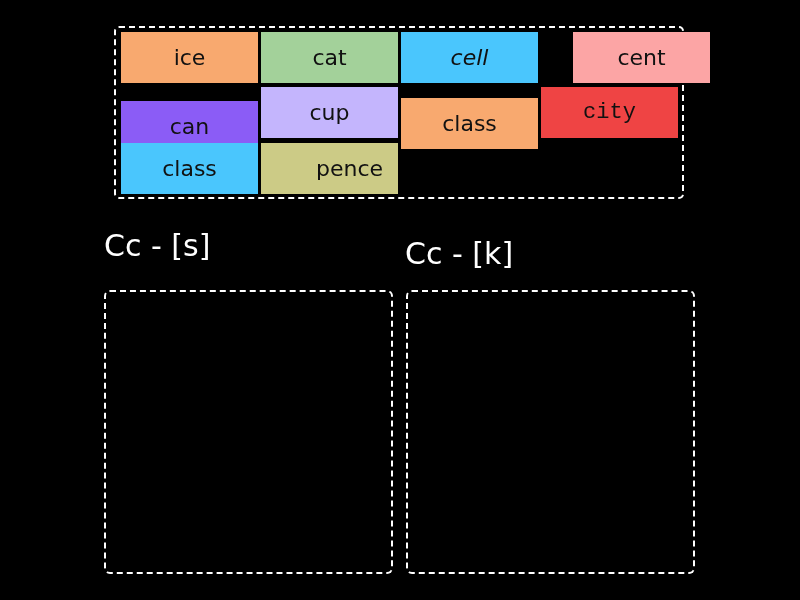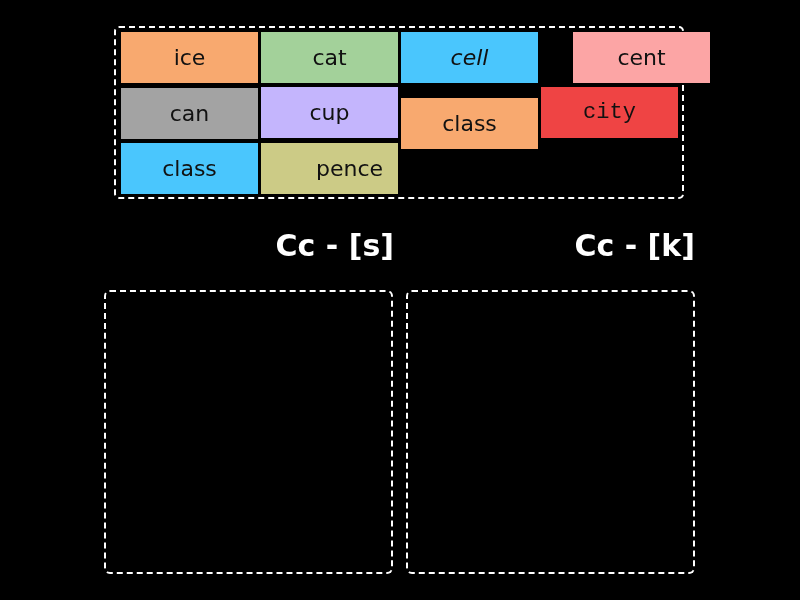--- a/index.html
+++ b/index.html
@@ -2,40 +2,40 @@
 <html><head>
   <meta charset="utf-8">
   <style>
     html, body { margin:0; padding:0; }
     body { width:800px; height:600px; background:#000; position:relative; overflow:hidden;
       font-family:"DejaVu Sans","Liberation Sans",sans-serif; }
     .tray { position:absolute; left:114px; top:26px; width:570px; height:173px;
       border:2px dashed #fff; border-radius:5px; box-sizing:border-box; }
     .tile { position:absolute; width:137px; height:51px; display:flex; align-items:center;
       justify-content:center; font-size:22px; color:#111; box-sizing:border-box; cursor:grab; }
-    .heading { position:absolute; top:228px; width:290px; text-align:right; color:#fff;
-      font-size:30px; font-weight:bold; }
+    .heading { position:absolute; top:228px; width:290px; text-align:left; color:#fff;
+      font-size:30px; font-weight:normal; }
     .zone { position:absolute; top:290px; width:289px; height:284px;
       border:2px dashed #fff; border-radius:6px; box-sizing:border-box; }
   </style>
 </head>
 <body>
 
 <div class="tray"></div>
 
 <div class="tile" style="left:121px;top:32px;background:#f8a96f;">ice</div>
 <div class="tile" style="left:261px;top:32px;background:#a3d19a;">cat</div>
 <div class="tile" style="left:401px;top:32px;background:#4ac6fd;font-style:italic;">cell</div>
 <div class="tile" style="left:541px;top:32px;background:#fca5a5;margin-left:32px;">cent</div>
 
-<div class="tile" style="left:121px;top:88px;background:#a3a3a3;">can</div>
+<div class="tile" style="left:121px;top:101px;background:#8b5cf6;">can</div>
 <div class="tile" style="left:261px;top:87px;background:#c4b5fd;">cup</div>
 <div class="tile" style="left:401px;top:98px;background:#f8a96f;">class</div>
 <div class="tile" style="left:541px;top:87px;background:#ef4444;font-family:Liberation Mono, monospace;">city</div>
 
 <div class="tile" style="left:121px;top:143px;background:#4ac6fd;">class</div>
 <div class="tile" style="left:261px;top:143px;background:#cccb86;padding-left:40px;">pence</div>
 
 <div class="heading" style="left:104px;">Cc - [s]</div>
-<div class="heading" style="left:405px;">Cc - [k]</div>
+<div class="heading" style="left:405px;margin-top:8px;">Cc - [k]</div>
 
 <div class="zone" style="left:104px;"></div>
 <div class="zone" style="left:406px;"></div>
 
 </body></html>

